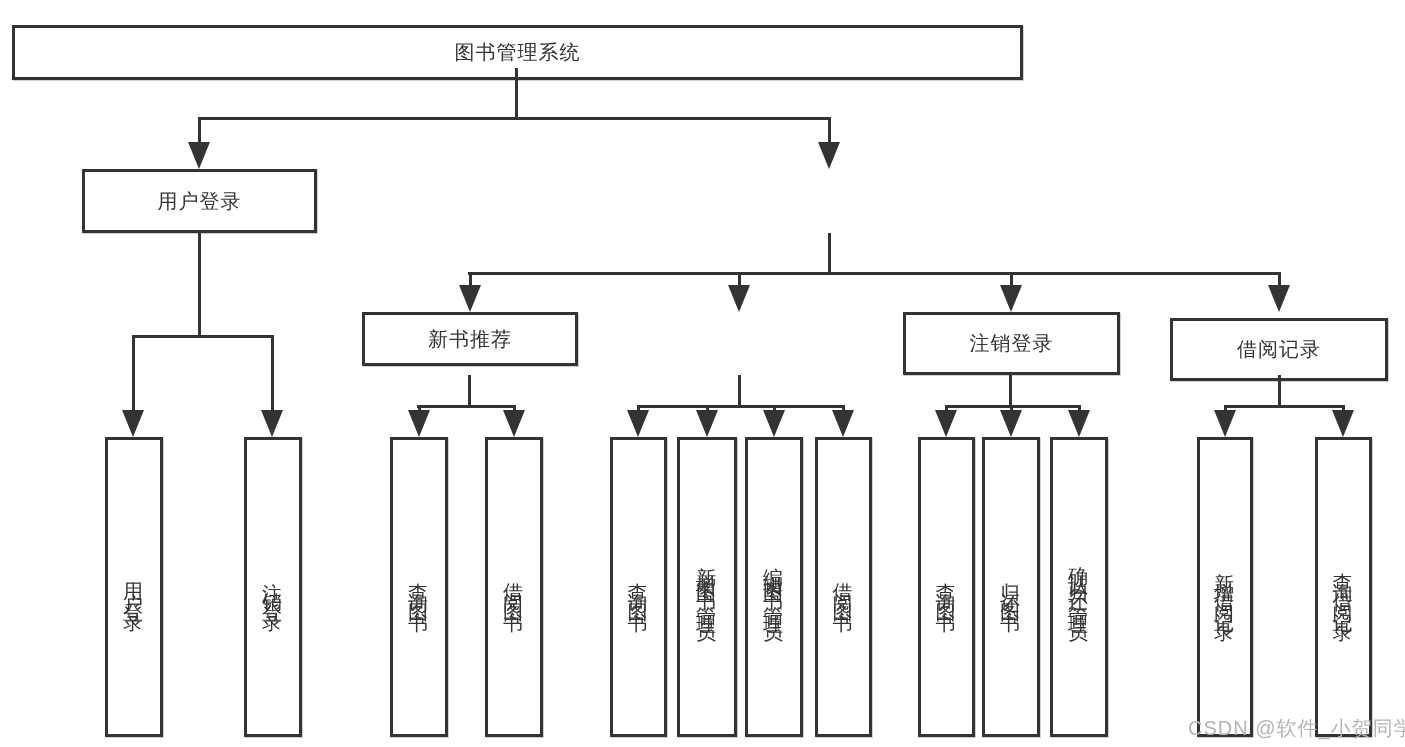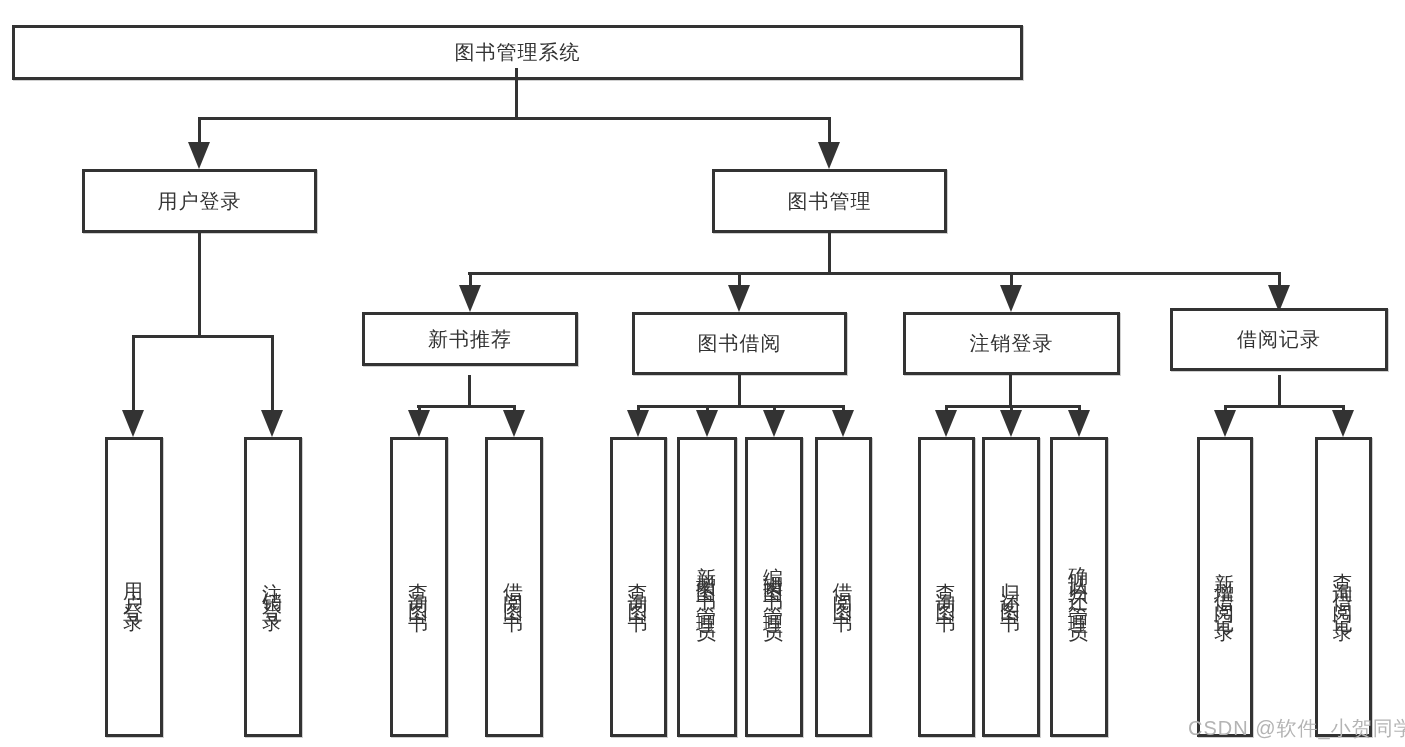--- a/index.html
+++ b/index.html
@@ -68,44 +68,42 @@
   <div class="box" style="left:12px;top:13px;width:1011px;height:55px;margin-top:12px;">图书管理系统</div>
 
   <div class="vline" style="left:515px;top:68px;height:51px;"></div>
   <div class="hline" style="left:198px;top:117px;width:633px;"></div>
   <div class="vline" style="left:198px;top:117px;height:27px;"></div>
   <div class="arrow" style="left:188px;top:142px;"></div>
   <div class="vline" style="left:828px;top:117px;height:27px;"></div>
   <div class="arrow" style="left:818px;top:142px;"></div>
 
   <div class="box" style="left:82px;top:169px;width:235px;height:64px;">用户登录</div>
-  <div class="box" style="left:712px;top:169px;width:235px;height:64px;">图书管理</div>
 
   <div class="vline" style="left:198px;top:233px;height:105px;"></div>
   <div class="hline" style="left:132px;top:335px;width:142px;"></div>
   <div class="vline" style="left:132px;top:335px;height:77px;"></div>
   <div class="arrow" style="left:122px;top:410px;"></div>
   <div class="vline" style="left:271px;top:335px;height:77px;"></div>
   <div class="arrow" style="left:261px;top:410px;"></div>
 
   <div class="vline" style="left:828px;top:233px;height:42px;"></div>
   <div class="hline" style="left:468px;top:272px;width:813px;"></div>
   <div class="vline" style="left:469px;top:272px;height:16px;"></div>
   <div class="arrow" style="left:459px;top:285px;"></div>
   <div class="vline" style="left:738px;top:272px;height:16px;"></div>
   <div class="arrow" style="left:728px;top:285px;"></div>
   <div class="vline" style="left:1010px;top:272px;height:16px;"></div>
   <div class="arrow" style="left:1000px;top:285px;"></div>
   <div class="vline" style="left:1278px;top:272px;height:16px;"></div>
   <div class="arrow" style="left:1268px;top:285px;"></div>
 
   <div class="box" style="left:362px;top:312px;width:216px;height:54px;">新书推荐</div>
-  <div class="box" style="left:632px;top:312px;width:215px;height:63px;">图书借阅</div>
   <div class="box" style="left:903px;top:312px;width:217px;height:63px;">注销登录</div>
-  <div class="box" style="left:1170px;top:308px;width:218px;height:63px;text-align:right;">借阅记录</div>
+  <div class="box" style="left:1170px;top:318px;width:218px;height:63px;text-align:right;">借阅记录</div>
 
   <div class="vline" style="left:468px;top:375px;height:33px;"></div>
   <div class="hline" style="left:417px;top:405px;width:99px;"></div>
   <div class="vline" style="left:418px;top:405px;height:8px;"></div>
   <div class="arrow" style="left:408px;top:410px;"></div>
   <div class="vline" style="left:513px;top:405px;height:8px;"></div>
   <div class="arrow" style="left:503px;top:410px;"></div>
 
   <div class="vline" style="left:738px;top:375px;height:33px;"></div>
   <div class="hline" style="left:637px;top:405px;width:208px;"></div>

